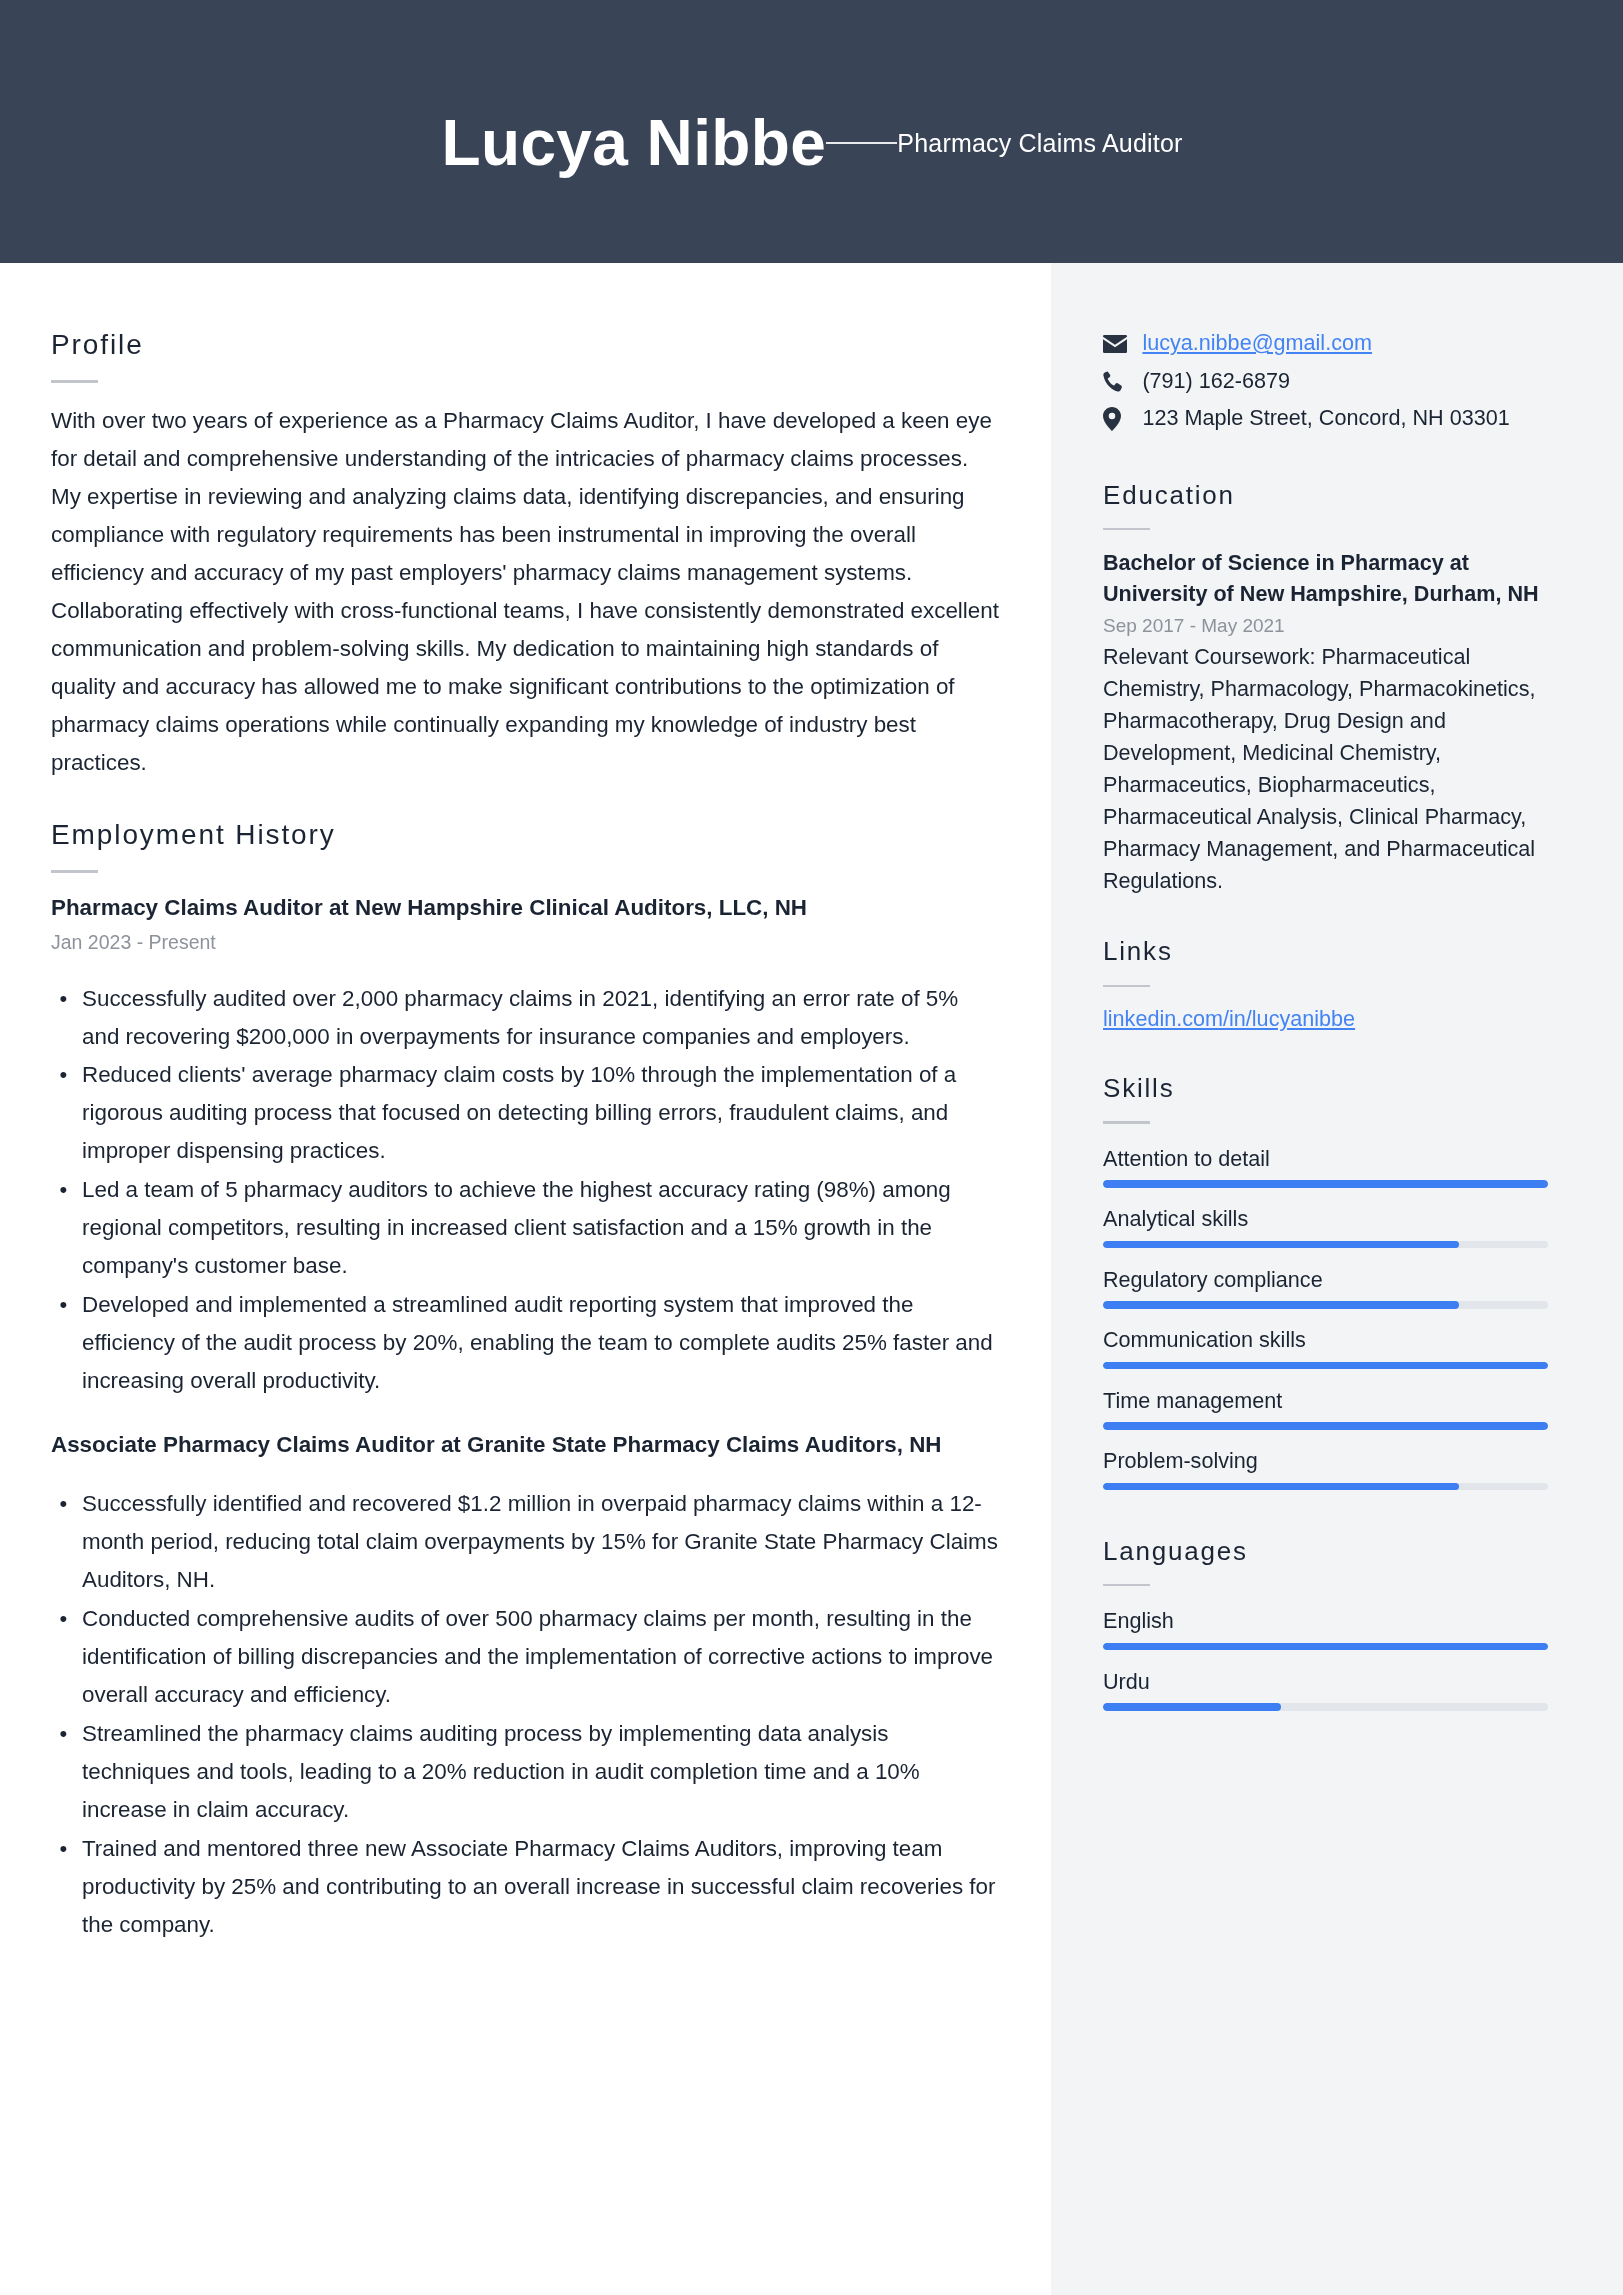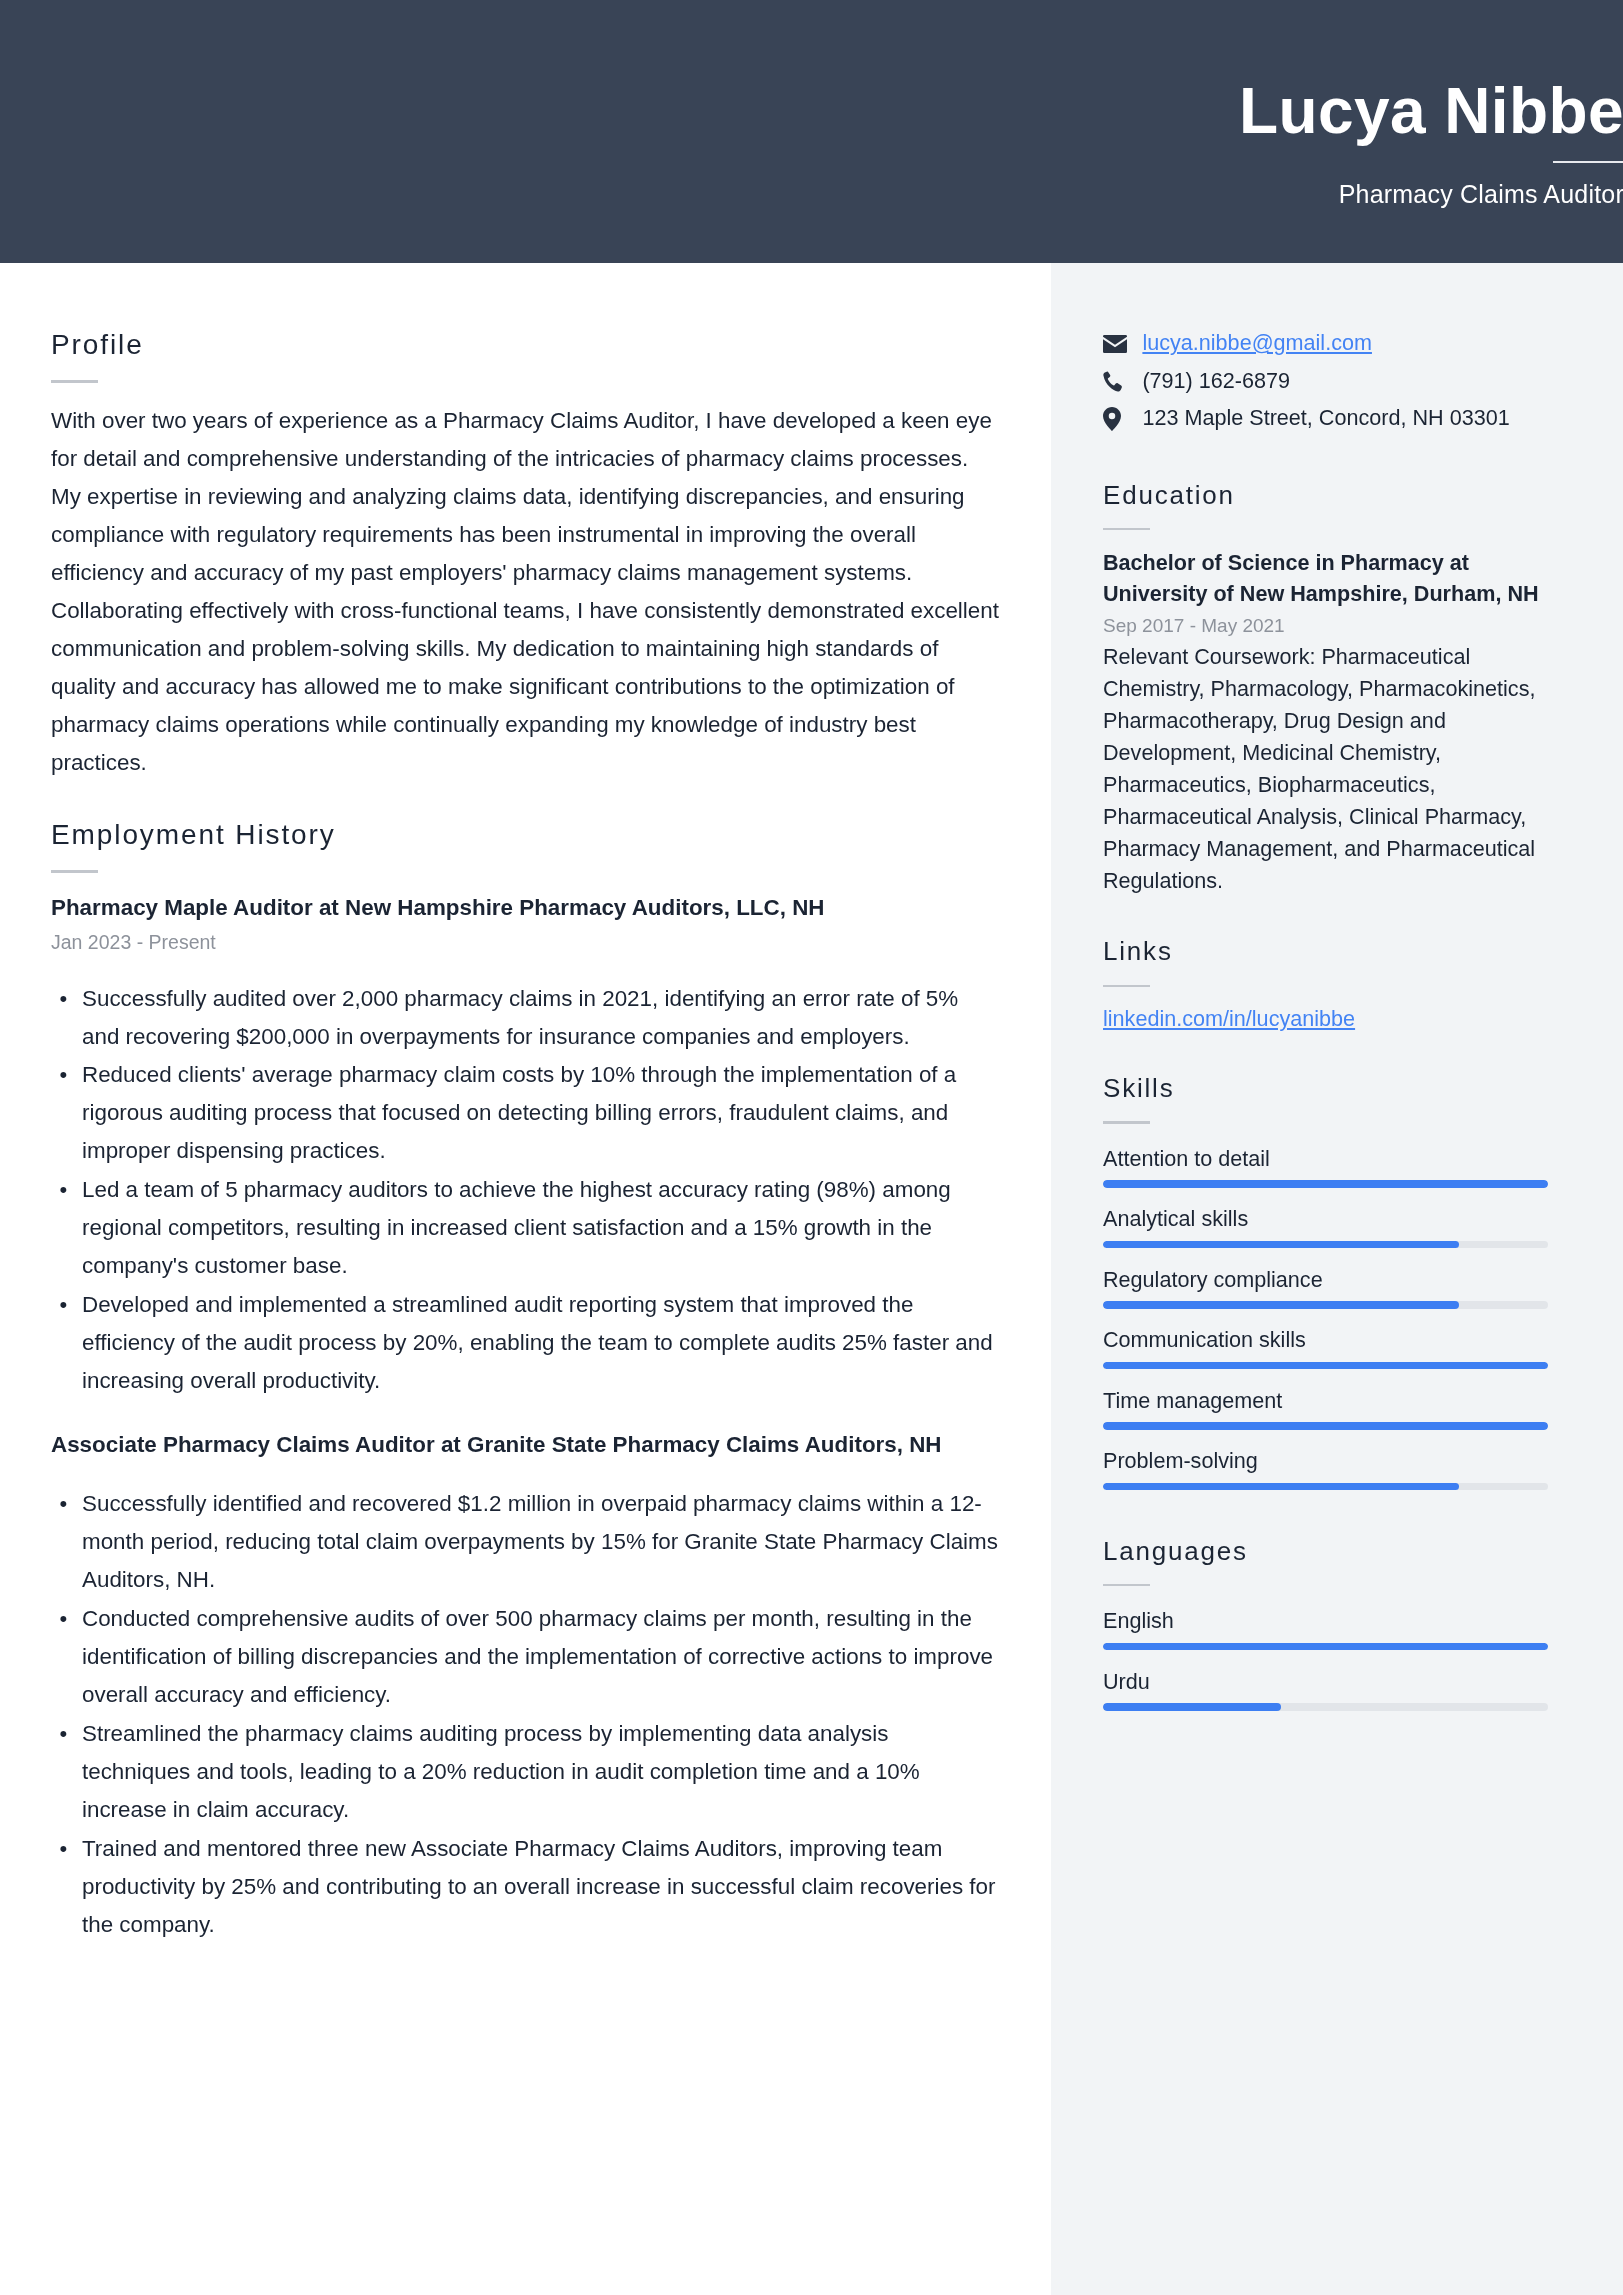--- a/index.html
+++ b/index.html
@@ -10,22 +10,22 @@
     color:#1f2937;
     -webkit-font-smoothing:antialiased;
   }
   .resume { width:1624px; min-height:2295px; position:relative; background:#ffffff; }
 
   
   .header {
     background:#394456;
     height:263px;
     display:flex;
-    flex-direction:column;
-    align-items:flex-end;
+    flex-direction:row;
+    align-items:center;
     justify-content:center;
     padding-top:24px;
   }
   .header-name {
     font-size:64px;
     font-weight:700;
     color:#ffffff;
     letter-spacing:0.4px;
     line-height:1.04;
   }
@@ -200,21 +200,21 @@
         <div class="profile-text">With over two years of experience as a Pharmacy Claims Auditor, I have developed a keen eye for detail and comprehensive understanding of the intricacies of pharmacy claims processes. My expertise in reviewing and analyzing claims data, identifying discrepancies, and ensuring compliance with regulatory requirements has been instrumental in improving the overall efficiency and accuracy of my past employers' pharmacy claims management systems. Collaborating effectively with cross-functional teams, I have consistently demonstrated excellent communication and problem-solving skills. My dedication to maintaining high standards of quality and accuracy has allowed me to make significant contributions to the optimization of pharmacy claims operations while continually expanding my knowledge of industry best practices.</div>
       </div>
 
       <div class="spacer-lg"></div>
 
       <div>
         <div class="sec-head">Employment History</div>
         <div class="sec-rule"></div>
 
         <div class="emp-block">
-          <div class="emp-title">Pharmacy Maple Auditor at New Hampshire Pharmacy Auditors, LLC, NH</div>
+          <div class="emp-title">Pharmacy Claims Auditor at New Hampshire Clinical Auditors, LLC, NH</div>
           <div class="emp-dates">Jan 2023 - Present</div>
           <ul class="emp-list">
             <li>Successfully audited over 2,000 pharmacy claims in 2021, identifying an error rate of 5% and recovering $200,000 in overpayments for insurance companies and employers.</li>
             <li>Reduced clients' average pharmacy claim costs by 10% through the implementation of a rigorous auditing process that focused on detecting billing errors, fraudulent claims, and improper dispensing practices.</li>
             <li>Led a team of 5 pharmacy auditors to achieve the highest accuracy rating (98%) among regional competitors, resulting in increased client satisfaction and a 15% growth in the company's customer base.</li>
             <li>Developed and implemented a streamlined audit reporting system that improved the efficiency of the audit process by 20%, enabling the team to complete audits 25% faster and increasing overall productivity.</li>
           </ul>
         </div>
 
         <div class="spacer-md"></div>

